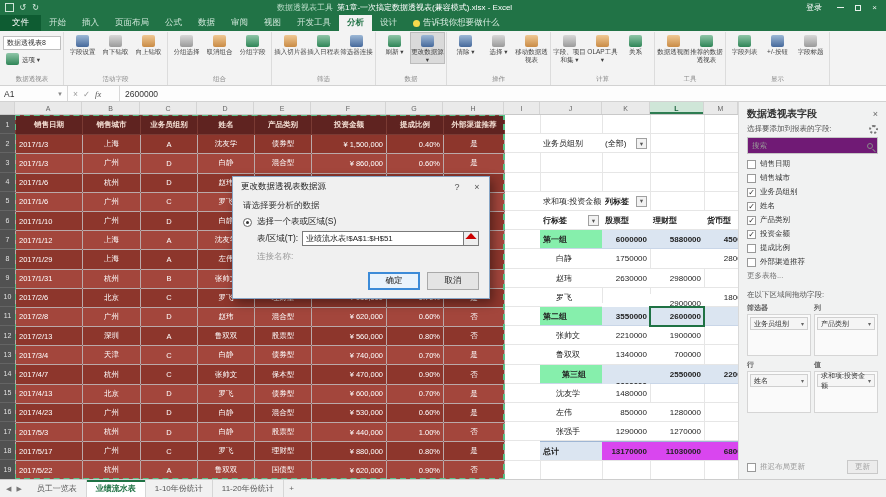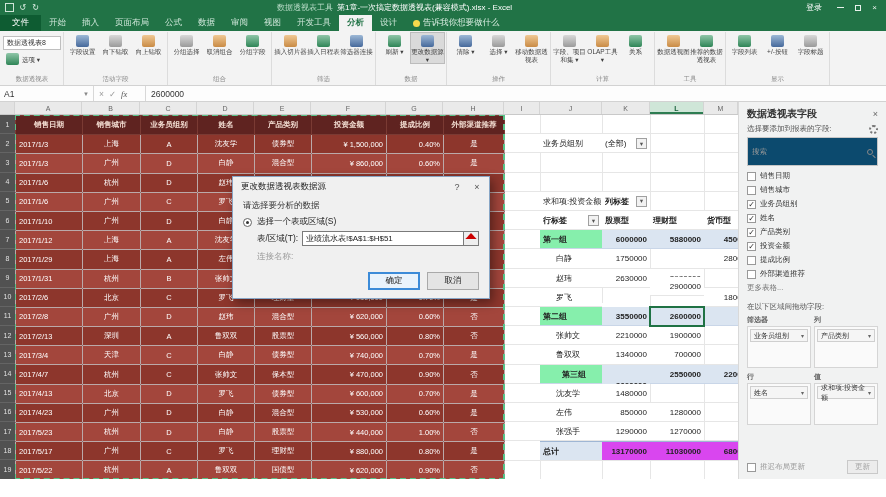--- a/index.html
+++ b/index.html
@@ -42,21 +42,21 @@
   .ric3{background:linear-gradient(#f0c894,#c98b45);}
   .rlb{font-size:6.5px;line-height:7.5px;text-align:center;color:#3f3f3f;height:15px;overflow:hidden;word-break:break-all;}
   .gname{font-size:6.5px;color:#8a8a8a;text-align:center;padding:0 0 2px;height:10px;}
   .g1col{display:flex;flex-direction:column;gap:2px;width:58px;padding-top:3px;}
   .nbox{background:#fff;border:1px solid #bfbfbf;font-size:7px;padding:1px 3px;color:#333;}
   .g1col .rbtn{flex-direction:row;width:auto;gap:3px;align-items:center;padding:1px 3px;}
   .g1col .rlb{height:auto;}
 
   
   #fbar{height:16px;background:#fdfdfd;border-bottom:1px solid #d2d2d2;display:flex;font-size:8.5px;align-items:stretch;}
-  .namebox{width:94px;border-right:1px solid #d8d8d8;display:flex;align-items:center;justify-content:space-between;padding:0 4px;color:#333;}
+  .namebox{width:68px;border-right:1px solid #d8d8d8;display:flex;align-items:center;justify-content:space-between;padding:0 4px;color:#333;}
   .nb-dd{color:#888;font-size:6px;}
   .fxarea{width:52px;border-right:1px solid #d8d8d8;display:flex;align-items:center;gap:5px;padding:0 5px;color:#9a9a9a;}
   .fx{font-style:italic;font-family:"Liberation Serif",serif;color:#555;}
   .fvalue{flex:1;display:flex;align-items:center;padding:0 5px;color:#333;}
 
   
   #grid{position:absolute;left:0;top:102px;width:886px;height:377px;overflow:hidden;background:#fff;}
   #colstrip{position:absolute;left:0;top:0;height:13px;width:738px;display:flex;background:#eaeaea;border-bottom:1px solid #c9c9c9;font-size:7px;color:#666;z-index:6;}
   .colcell{display:flex;align-items:center;justify-content:center;border-right:1px solid #d4d4d4;height:100%;}
   .colcell.corner{background:#e2e2e2;}
@@ -92,21 +92,21 @@
   .pband{position:absolute;height:19.2px;background:#dbe5f1;z-index:2;box-shadow:inset 0 -1px 0 #c9d6e8;}
   .pband.ptotal{border-top:1px solid #9fb6d4;}
   .selcell{outline:2px solid #1f7244;outline-offset:-1px;z-index:4;}
 
   
   #panel{position:absolute;left:738px;top:102px;width:148px;height:377px;background:#f1f2f2;border-left:1px solid #d9d9d9;z-index:20;font-size:7.5px;color:#444;}
   .p-title{display:flex;justify-content:space-between;align-items:center;padding:5px 8px 2px;font-size:10px;color:#333;font-weight:bold;}
   .p-close{color:#666;font-size:9px;font-weight:normal;}
   .p-sub{display:flex;justify-content:space-between;align-items:center;padding:1px 8px 3px;color:#555;}
   .gear{width:9px;height:9px;border:2px dotted #777;border-radius:50%;flex:none;}
-  .p-search{margin:0 8px 3px;background:#0c4a6e;border:1px solid #c6c6c6;height:29px;display:flex;align-items:center;justify-content:space-between;padding:0 4px;color:#999;}
+  .p-search{margin:0 8px 3px;background:#701a75;border:1px solid #c6c6c6;height:17px;display:flex;align-items:center;justify-content:space-between;padding:0 4px;color:#999;}
   .mag{width:6px;height:6px;border:1px solid #888;border-radius:50%;position:relative;flex:none;}
   .mag::after{content:'';position:absolute;width:4px;height:1px;background:#888;transform:rotate(45deg);left:4px;top:6px;}
   #fieldlist{margin:0 8px;height:128px;overflow:hidden;}
   .p-field{display:flex;align-items:center;gap:4px;height:14px;}
   .p-check{width:9px;height:9px;border:1px solid #999;background:#fff;font-size:8px;line-height:8px;color:#2b2b2b;text-align:center;flex:none;}
   .p-flabel{color:#333;overflow:hidden;white-space:nowrap;}
   .p-field.more .p-flabel{color:#777;}
   .p-draghint{padding:5px 8px 2px;color:#555;}
   #areas{display:grid;grid-template-columns:1fr 1fr;gap:3px;margin:0 8px;}
   .area-label{font-size:7px;color:#666;font-weight:bold;padding:1px 0;}
@@ -562,21 +562,21 @@
             <td class="c0">2017/4/23</td>
             <td class="c1">广州</td>
             <td class="c2">D</td>
             <td class="c3">白静</td>
             <td class="c4">混合型</td>
             <td class="c5">¥ 530,000</td>
             <td class="c6">0.60%</td>
             <td class="c7">是</td>
           </tr>
           <tr class="reven">
-            <td class="c0">2017/5/23</td>
+            <td class="c0">2017/5/3</td>
             <td class="c1">杭州</td>
             <td class="c2">D</td>
             <td class="c3">白静</td>
             <td class="c4">股票型</td>
             <td class="c5">¥ 440,000</td>
             <td class="c6">1.00%</td>
             <td class="c7">否</td>
           </tr>
           <tr class="rodd">
             <td class="c0">2017/5/17</td>
@@ -632,21 +632,21 @@
       <div class="pcell k-gval" style="left: 650px; top: 128.2px; width: 54px;">5880000</div>
       <div class="pcell k-gval" style="left: 704px; top: 128.2px; width: 54px;">4500000</div>
       <div class="pcell k-member" style="left: 540px; top: 147.4px; width: 62px;">白静</div>
       <div class="pcell k-val" style="left: 602px; top: 147.4px; width: 48px;">1750000</div>
       <div class="pcell k-val" style="left: 704px; top: 147.4px; width: 54px;">2800000</div>
       <div class="pcell k-member" style="left: 540px; top: 166.6px; width: 62px;">赵玮</div>
       <div class="pcell k-val" style="left: 602px; top: 166.6px; width: 48px;">2630000</div>
       <div class="pcell k-val" style="left: 650px; top: 166.6px; width: 54px;">2980000</div>
       <div class="pcell k-member" style="left: 540px; top: 185.8px; width: 62px;">罗飞</div>
       <div class="pcell k-val" style="left: 602px; top: 201px; width: 48px;">1620000</div>
-      <div class="pcell k-val" style="left: 650px; top: 175px; width: 54px;">2900000</div>
+      <div class="pcell k-val" style="left: 650px; top: 192px; width: 54px;">2900000</div>
       <div class="pcell k-val" style="left: 704px; top: 185.8px; width: 54px;">1800000</div>
       <div class="pcell k-group" style="left: 540px; top: 205px; width: 62px;">第二组</div>
       <div class="pcell k-gval" style="left: 602px; top: 205px; width: 48px;">3550000</div>
       <div class="pcell k-gval selcell" style="left: 650px; top: 205px; width: 54px;">2600000</div>
       <div class="pcell k-member" style="left: 540px; top: 224.2px; width: 62px;">张帅文</div>
       <div class="pcell k-val" style="left: 602px; top: 224.2px; width: 48px;">2210000</div>
       <div class="pcell k-val" style="left: 650px; top: 224.2px; width: 54px;">1900000</div>
       <div class="pcell k-member" style="left: 540px; top: 243.4px; width: 62px;">鲁双双</div>
       <div class="pcell k-val" style="left: 602px; top: 243.4px; width: 48px;">1340000</div>
       <div class="pcell k-val" style="left: 650px; top: 243.4px; width: 54px;">700000</div>
@@ -757,20 +757,33 @@
           </div>
         </div>
       </div>
     <div class="p-defer">
       <span class="p-check"></span>
       <span>推迟布局更新</span>
       <span class="p-update">更新</span>
     </div>
   </div>
 
+  <div id="tabbar">
+    <div class="tnav">
+      <span>◀</span>
+      <span>▶</span>
+    </div>
+    <div id="stabs">
+        <div class="stab">员工一览表</div>
+        <div class="stab active">业绩流水表</div>
+        <div class="stab">1-10年份统计</div>
+        <div class="stab">11-20年份统计</div>
+        <div class="stab-add">+</div>
+      </div>
+  </div>
 
   <div id="dialog">
     <div class="dlg-title">
       <span>更改数据透视表数据源</span>
       <span class="dlg-tbtns">
         <span class="dlg-tb">?</span>
         <span class="dlg-tb">×</span>
       </span>
     </div>
     <div class="dlg-body">

